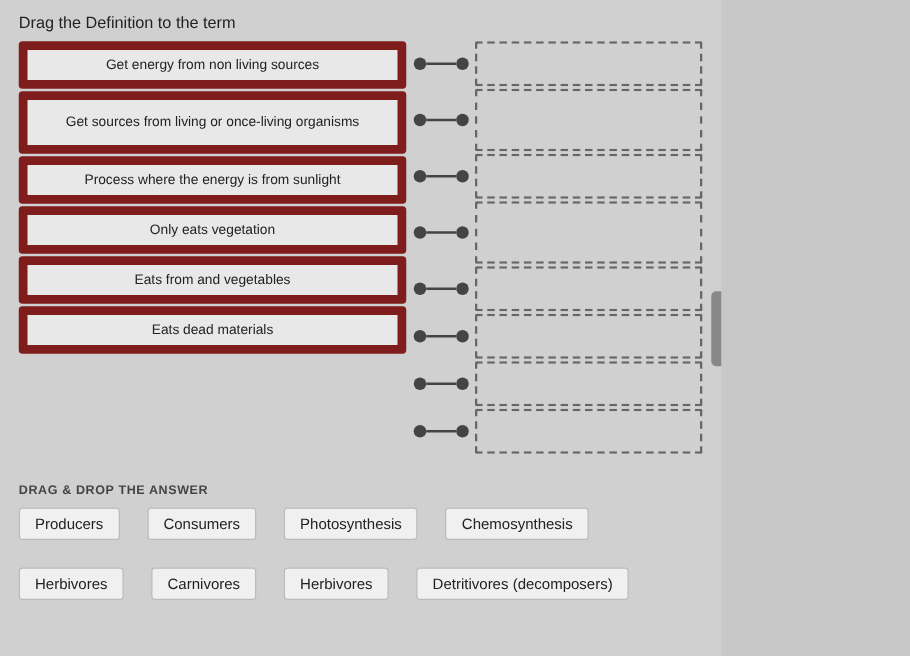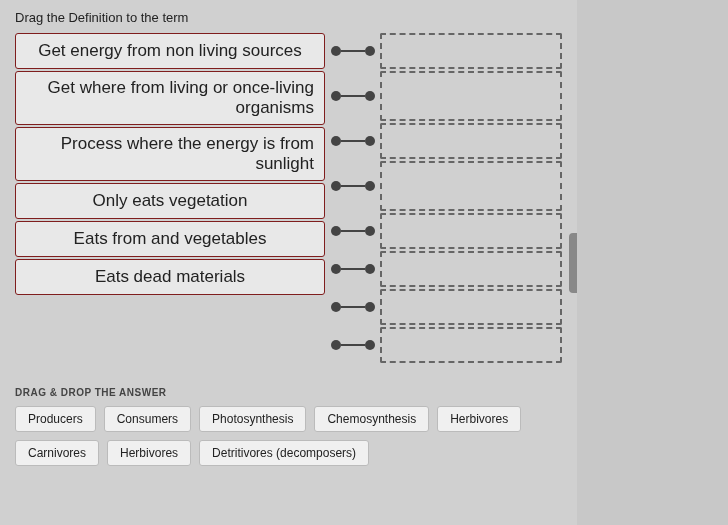--- a/index.html
+++ b/index.html
@@ -36,26 +36,26 @@
     .left-column {
       display: flex;
       flex-direction: column;
       gap: 2px;
       width: 310px;
       flex-shrink: 0;
     }
 
     .definition-box {
       background: #e8e8e8;
-      border: 1px solid #7f1d1d;
+      border: 7px solid #7f1d1d;
       border-radius: 3px;
       padding: 6px 10px;
-      font-size: 17px;
+      font-size: 11px;
       color: #222;
-      text-align: right;
+      text-align: left;
       min-height: 36px;
       display: flex;
       align-items: center;
       justify-content: center;
       cursor: grab;
     }
 
     .definition-box.tall {
       min-height: 50px;
     }
@@ -117,21 +117,21 @@
       color: #444;
       font-weight: 700;
       letter-spacing: 0.5px;
       margin-bottom: 8px;
       text-transform: uppercase;
     }
 
     .answer-chips {
       display: flex;
       flex-wrap: wrap;
-      gap: 8px;
+      gap: 22px;
       align-items: center;
     }
 
     .chip {
       background: #f0f0f0;
       border: 1px solid #bbb;
       border-radius: 3px;
       padding: 5px 12px;
       font-size: 12px;
       color: #222;
@@ -154,21 +154,21 @@
 <body>
 
 <div class="main-container">
 
   <div class="instruction">Drag the Definition to the term</div>
 
   <div class="matching-area">
 
     <div class="left-column">
       <div class="definition-box">Get energy from non living sources</div>
-      <div class="definition-box tall">Get where from living or once-living organisms</div>
+      <div class="definition-box tall">Get sources from living or once-living organisms</div>
       <div class="definition-box">Process where the energy is from sunlight</div>
       <div class="definition-box">Only eats vegetation</div>
       <div class="definition-box">Eats from and vegetables</div>
       <div class="definition-box">Eats dead materials</div>
     </div>
 
     <div class="connector-column">
 
       <div class="connector">
         <svg viewBox="0 0 50 28" xmlns="http://www.w3.org/2000/svg">

